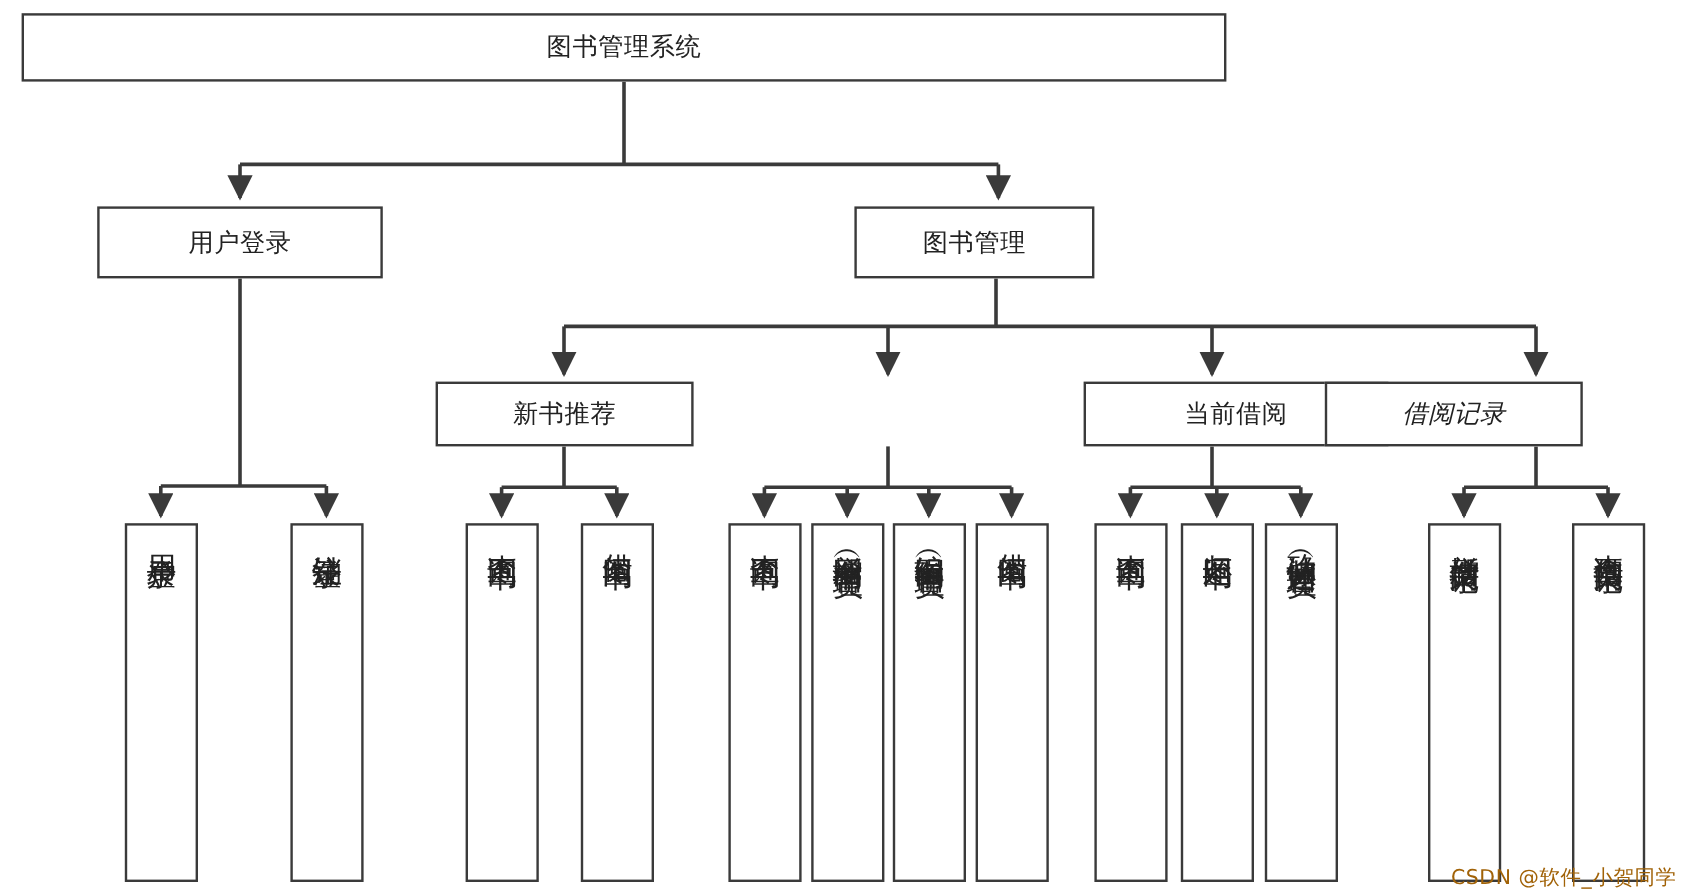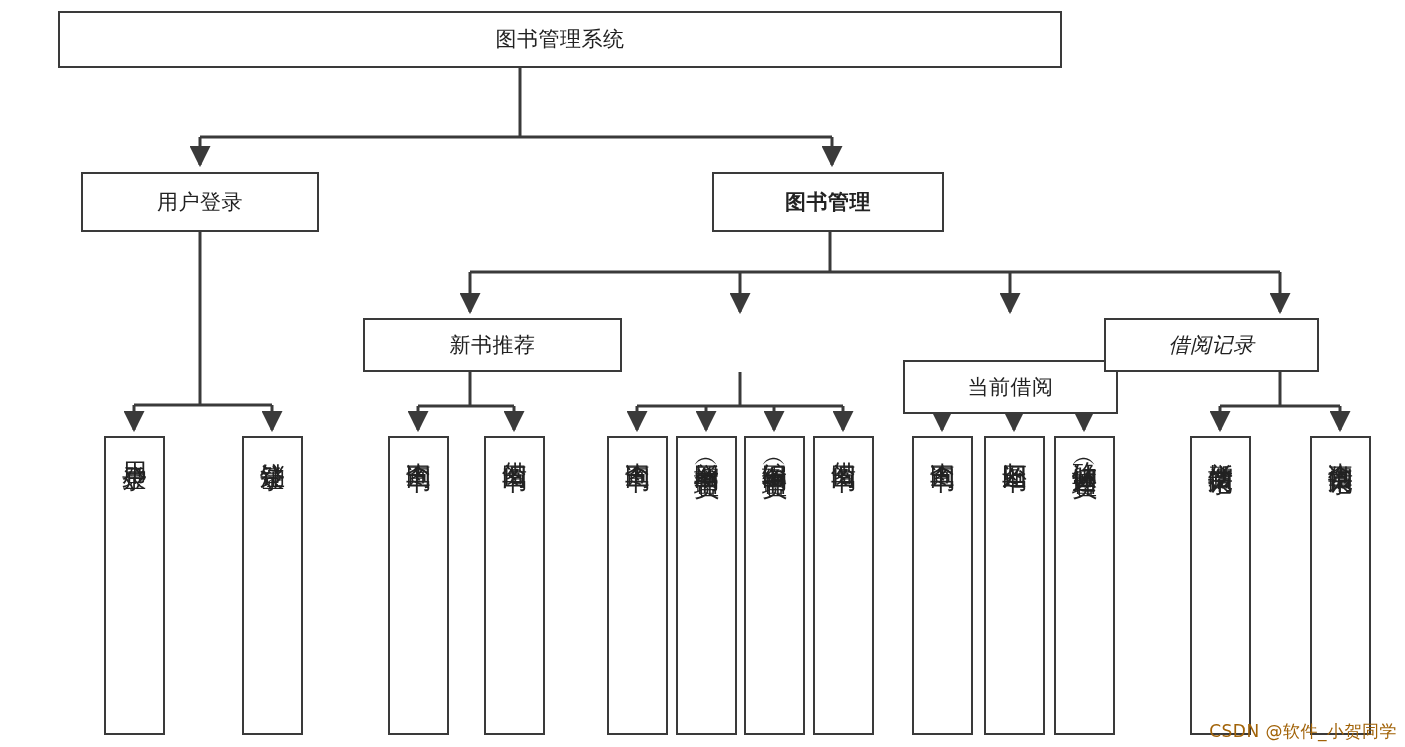--- a/index.html
+++ b/index.html
@@ -122,35 +122,35 @@
       <path d="M 1014 406 L 1014 430" marker-end="url(#arrow)"></path>
       <path d="M 1084 406 L 1084 430" marker-end="url(#arrow)"></path>
 
       <path d="M 1280 372 L 1280 406"></path>
       <path d="M 1220 406 L 1340 406"></path>
       <path d="M 1220 406 L 1220 430" marker-end="url(#arrow)"></path>
       <path d="M 1340 406 L 1340 430" marker-end="url(#arrow)"></path>
     </g>
   </svg>
 
-  <div class="node horiz" style="left:18px; top:11px; width:1004px; height:57px;margin-left:40px;">
+  <div class="node horiz" style="left:18px; top:11px; width:1004px; height:57px;">
     <span class="label">图书管理系统</span>
   </div>
 
   <div class="node horiz" style="left:81px; top:172px; width:238px; height:60px;">
     <span class="label">用户登录</span>
   </div>
-  <div class="node horiz" style="left:712px; top:172px; width:232px; height:60px;font-weight:bold;">
+  <div class="node horiz" style="left:712px; top:172px; width:200px; height:60px;">
     <span class="label">图书管理</span>
   </div>
 
-  <div class="node horiz" style="left:363px; top:318px; width:259px; height:54px;font-family:Liberation Serif, serif;">
+  <div class="node horiz" style="left:363px; top:318px; width:215px; height:54px;font-family:Liberation Serif, serif;">
     <span class="label">新书推荐</span>
   </div>
-  <div class="node horiz" style="left:903px; top:318px; width:215px; height:54px;margin-top:42px;">
+  <div class="node horiz" style="left:903px; top:318px; width:254px; height:54px;">
     <span class="label">当前借阅</span>
   </div>
   <div class="node horiz" style="left:1104px; top:318px; width:215px; height:54px;font-style:italic;">
     <span class="label">借阅记录</span>
   </div>
 
   <div class="node vert" style="left:104px; top:436px; width:61px; height:299px;">
     <span class="label">用户登录</span>
   </div>
   <div class="node vert" style="left:242px; top:436px; width:61px; height:299px;">

